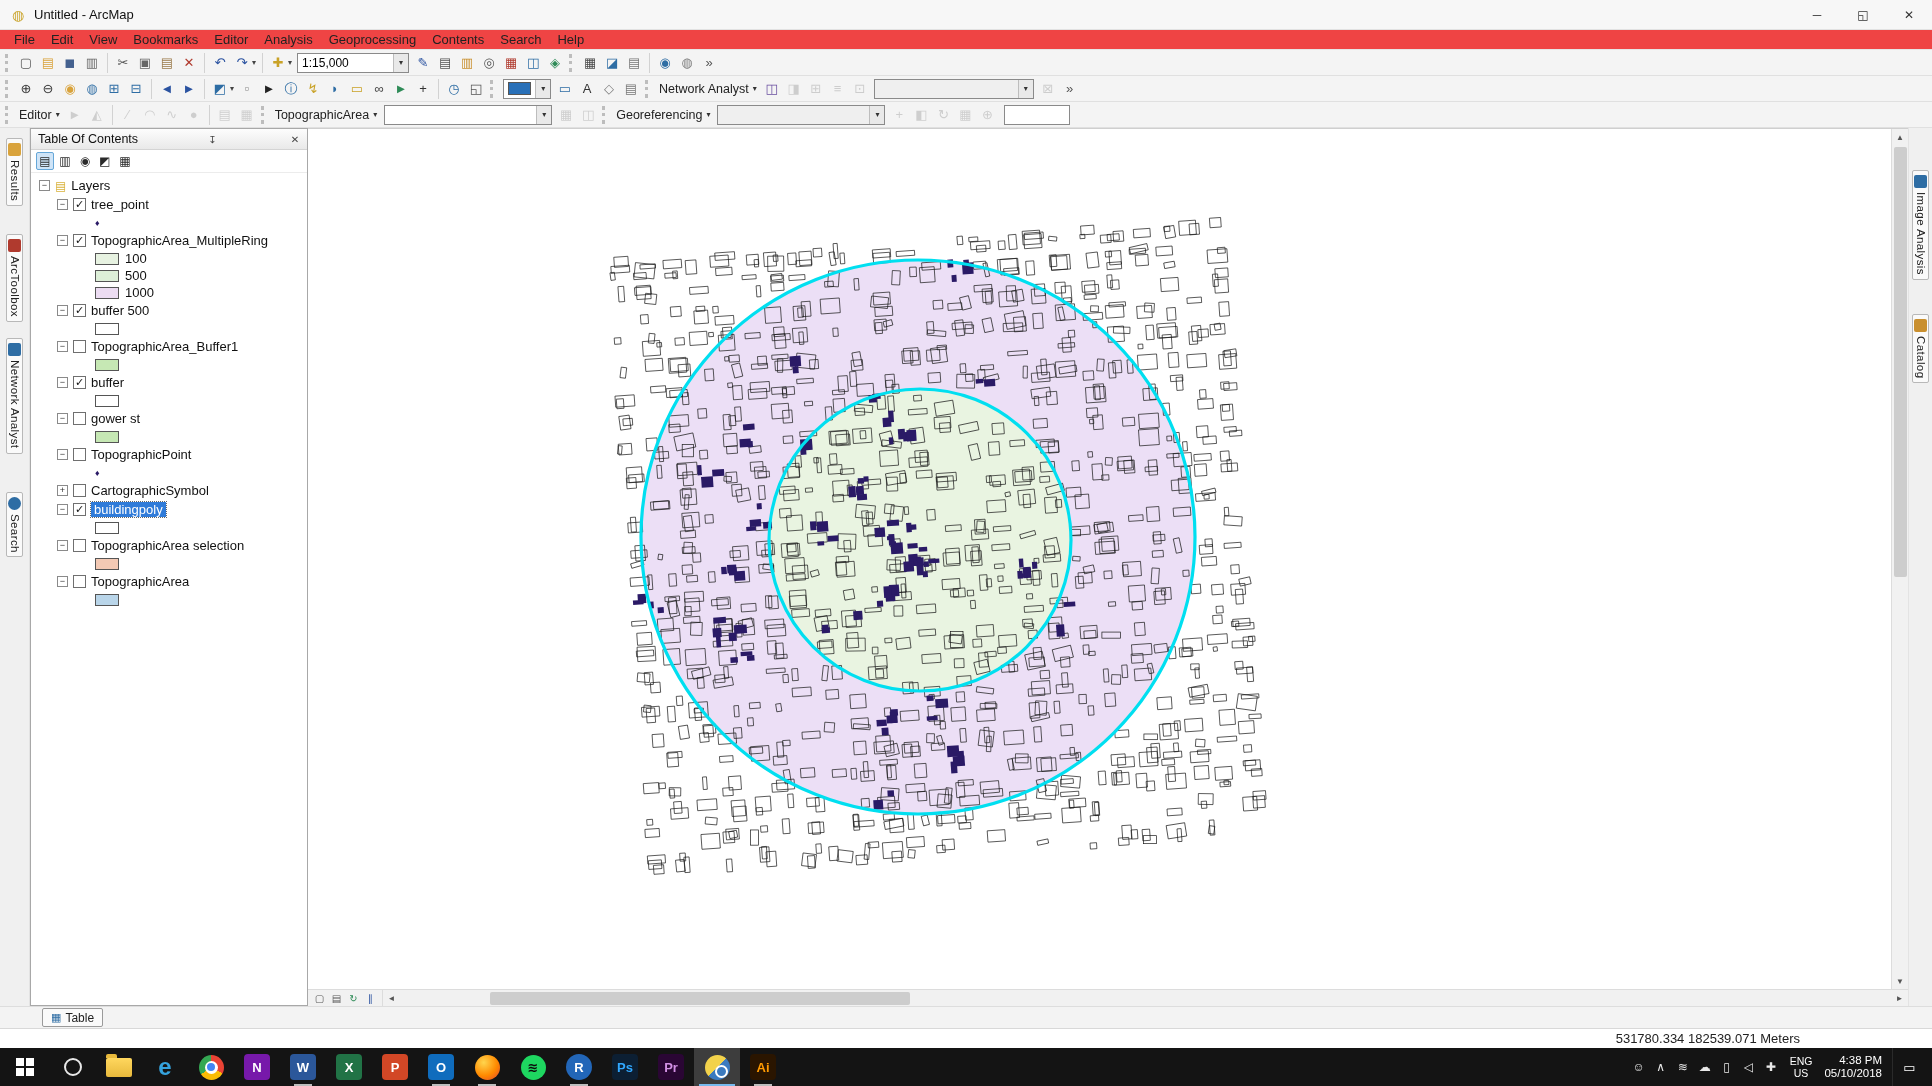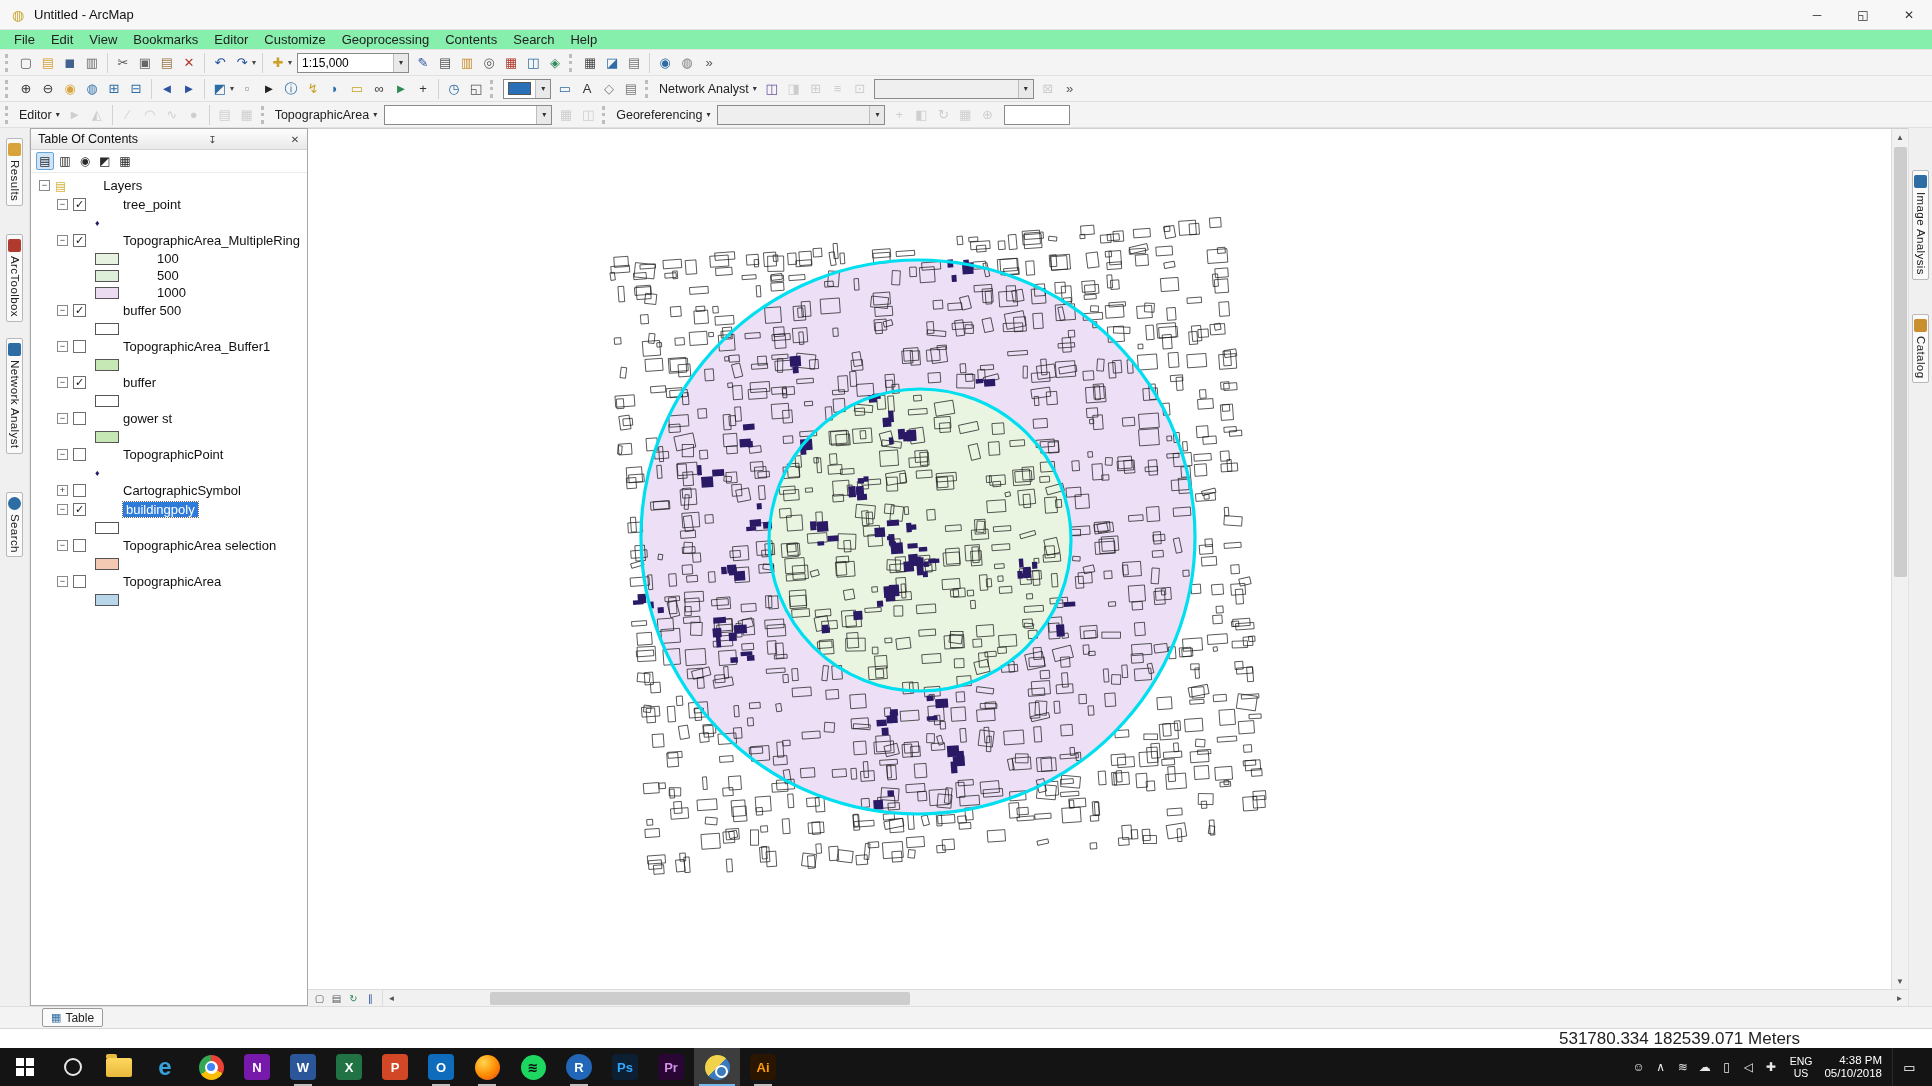--- a/index.html
+++ b/index.html
@@ -7,21 +7,21 @@
               font-family:"Liberation Sans","DejaVu Sans",sans-serif; color:#1a1a1a; }
 
   
   .titlebar { height:30px; background:#f7f7f7; display:flex; align-items:center; border-bottom:1px solid #e2e2e2; }
   .app-ic { width:18px; height:18px; margin:0 7px 0 9px; font-size:14px; color:#c9a227; display:flex; align-items:center; justify-content:center; }
   .title-text { font-size:13px; color:#111; }
   .win-controls { margin-left:auto; display:flex; height:100%; }
   .wc { width:46px; height:100%; display:flex; align-items:center; justify-content:center; font-size:12px; color:#333; }
 
   
-  .menubar { height:20px; background:#86efac; display:flex; align-items:center; padding-left:6px; border-bottom:1px solid #e6e6e6; }
+  .menubar { height:20px; background:#ef4444; display:flex; align-items:center; padding-left:6px; border-bottom:1px solid #e6e6e6; }
   .menu-item { font-size:13px; padding:1px 8px; color:#222; }
 
   
   .tbrow { height:26px; background:#f4f4f4; display:flex; align-items:center; border-bottom:1px solid #e0e0e0; padding-left:2px; }
   .grip { width:6px; height:18px; border-left:3px dotted #bdbdbd; margin:0 4px 0 3px; }
   .tbi { width:20px; height:20px; display:inline-flex; align-items:center; justify-content:center; font-size:13px; margin:0 1px; border:1px solid transparent; border-radius:2px; }
   .tbi.dis { opacity:.42; }
   .tbi.pressed { background:#cfe4f7; border-color:#66a7d8; }
   .ddarrow { font-size:8px; color:#444; margin:0 2px 0 -1px; }
   .sep { width:1px; height:20px; background:#d2d2d2; margin:0 4px; display:inline-block; }
@@ -53,21 +53,21 @@
   .toc-toolbar { height:23px; display:flex; align-items:center; padding-left:4px; border-bottom:1px solid #ececec; }
   .toc-toolbar .tbi { width:18px; height:18px; font-size:12px; }
   .toc-tree { flex:1; overflow:hidden; padding-top:3px; }
   .tree-row { display:flex; align-items:center; height:19px; font-size:13px; color:#111; }
   .tree-row.root { padding-left:8px; }
   .tree-row.layer { padding-left:26px; }
   .tree-row.symbol { padding-left:64px; height:17px; }
   .exp { width:11px; height:11px; border:1px solid #8a8a8a; background:#fff; font-size:9px; line-height:9px; text-align:center; margin-right:5px; color:#333; flex:none; }
   .cb { width:13px; height:13px; border:1px solid #6f6f6f; background:#fff; font-size:11px; line-height:11px; text-align:center; margin-right:5px; color:#111; flex:none; }
   .dfic { font-size:12px; color:#d9b23c; margin-right:5px; }
-  .lbl { white-space:nowrap;margin-left:32px; }
+  .lbl { white-space:nowrap; }
   .lbl.selected { background:#2f7bd9; color:#fff; padding:0 3px; outline:1px dotted #666; }
   .swatch { width:24px; height:12px; border:1px solid #555; margin-right:6px; flex:none; }
   .pointsym { color:#2a1a66; font-size:9px; margin-right:6px; }
 
   
   .map-wrap { width:1600px; background:#fff; position:relative; border-top:1px solid #cfcfcf; }
   #map-svg { display:block; background:#fff; }
   .vscroll { position:absolute; top:0; right:0; width:17px; height:861px; background:#f1f1f1; border-left:1px solid #dcdcdc; }
   .vscroll .arr { height:17px; display:flex; align-items:center; justify-content:center; font-size:8px; color:#555; }
   .vscroll .arr.bot { position:absolute; bottom:0; width:100%; }
@@ -77,21 +77,21 @@
   .hscroll .navbtns .tbi { width:17px; height:15px; font-size:10px; margin:0; }
   .hscroll .arr { width:17px; height:100%; display:flex; align-items:center; justify-content:center; font-size:8px; color:#555; }
   .htrack { flex:1; position:relative; height:100%; }
   .hthumb { position:absolute; top:2px; left:90px; width:420px; height:13px; background:#cdcdcd; border-radius:2px; }
 
   
   .tablerow { height:22px; background:#f3f3f3; display:flex; align-items:center; border-top:1px solid #ddd; }
   .table-btn { margin-left:42px; height:19px; display:flex; align-items:center; gap:4px; background:#fafafa; border:1px solid #9a9a9a; border-radius:2px; padding:0 8px; font-size:12px; color:#222; }
   .table-btn .tic { font-size:11px; color:#2e6da4; }
   .statusbar { height:20px; background:#fff; border-top:1px solid #d8d8d8; display:flex; align-items:center; justify-content:flex-end; }
-  .coords { font-size:17px; color:#222; margin-right:132px; }
+  .coords { font-size:13px; color:#222; margin-right:132px; }
 
   
   .taskbar { height:38px; background:#141414; display:flex; align-items:stretch; }
   .tb-app, .tb-fixed { width:46px; display:flex; align-items:center; justify-content:center; position:relative; }
   .tb-fixed.start { width:50px; }
   .tb-app.active { background:#3d3d3d; }
   .runbar { position:absolute; bottom:0; left:14px; right:14px; height:2px; background:#bdbdbd; }
   .runbar.act { left:5px; right:5px; background:#76b9ed; }
   .winlogo { display:grid; grid-template-columns:8px 8px; grid-template-rows:8px 8px; gap:2px; }
   .winlogo span { background:#fff; }
@@ -126,21 +126,21 @@
     <span class="wc">✕</span>
   </div>
 </div>
 
 <div class="menubar">
     <span class="menu-item">File</span>
     <span class="menu-item">Edit</span>
     <span class="menu-item">View</span>
     <span class="menu-item">Bookmarks</span>
     <span class="menu-item">Editor</span>
-    <span class="menu-item">Customize</span>
+    <span class="menu-item">Analysis</span>
     <span class="menu-item">Geoprocessing</span>
     <span class="menu-item">Contents</span>
     <span class="menu-item">Search</span>
     <span class="menu-item">Help</span>
   </div>
 
 <div class="tbrow">
   <span class="grip"></span>
   <span class="igroup">
       <span class="tbi" style="color: rgb(90, 90, 90);">▢</span>

